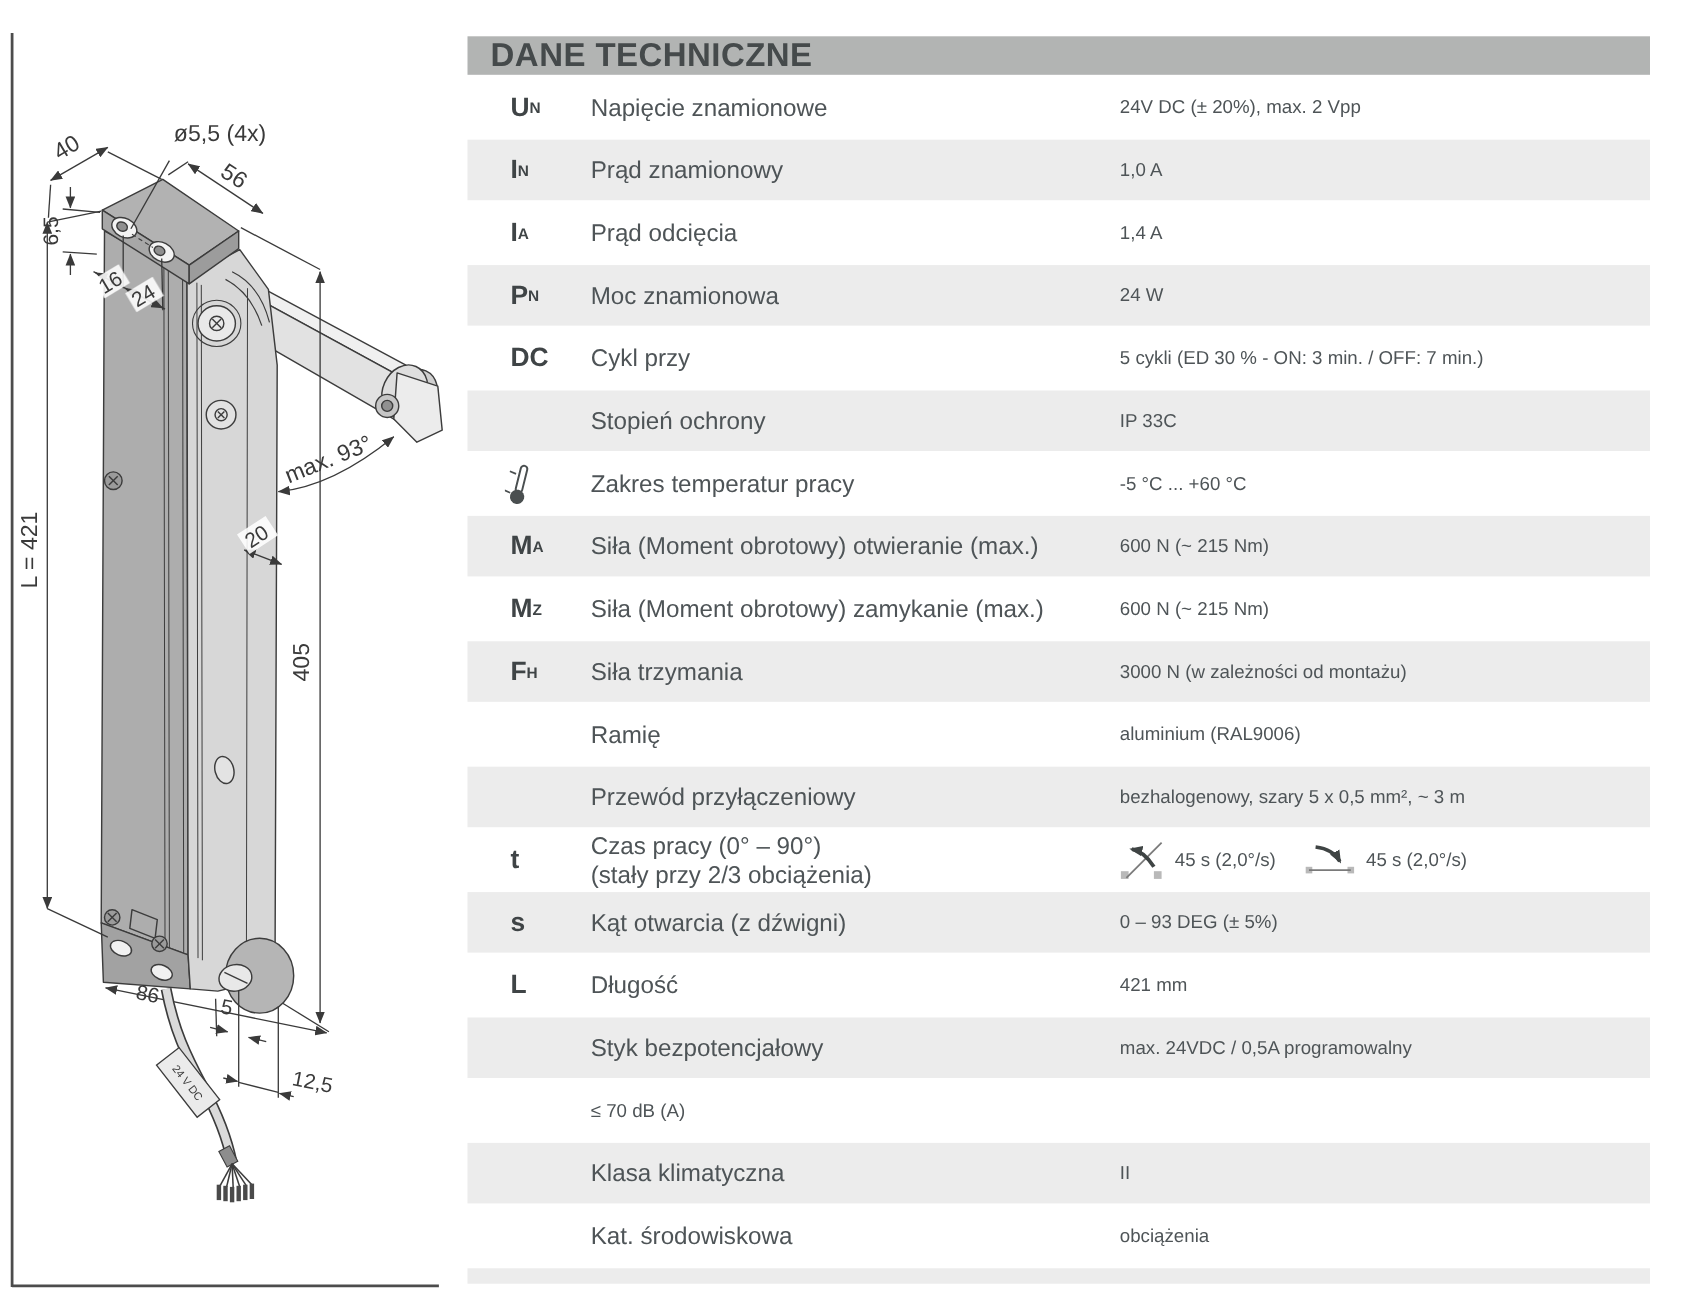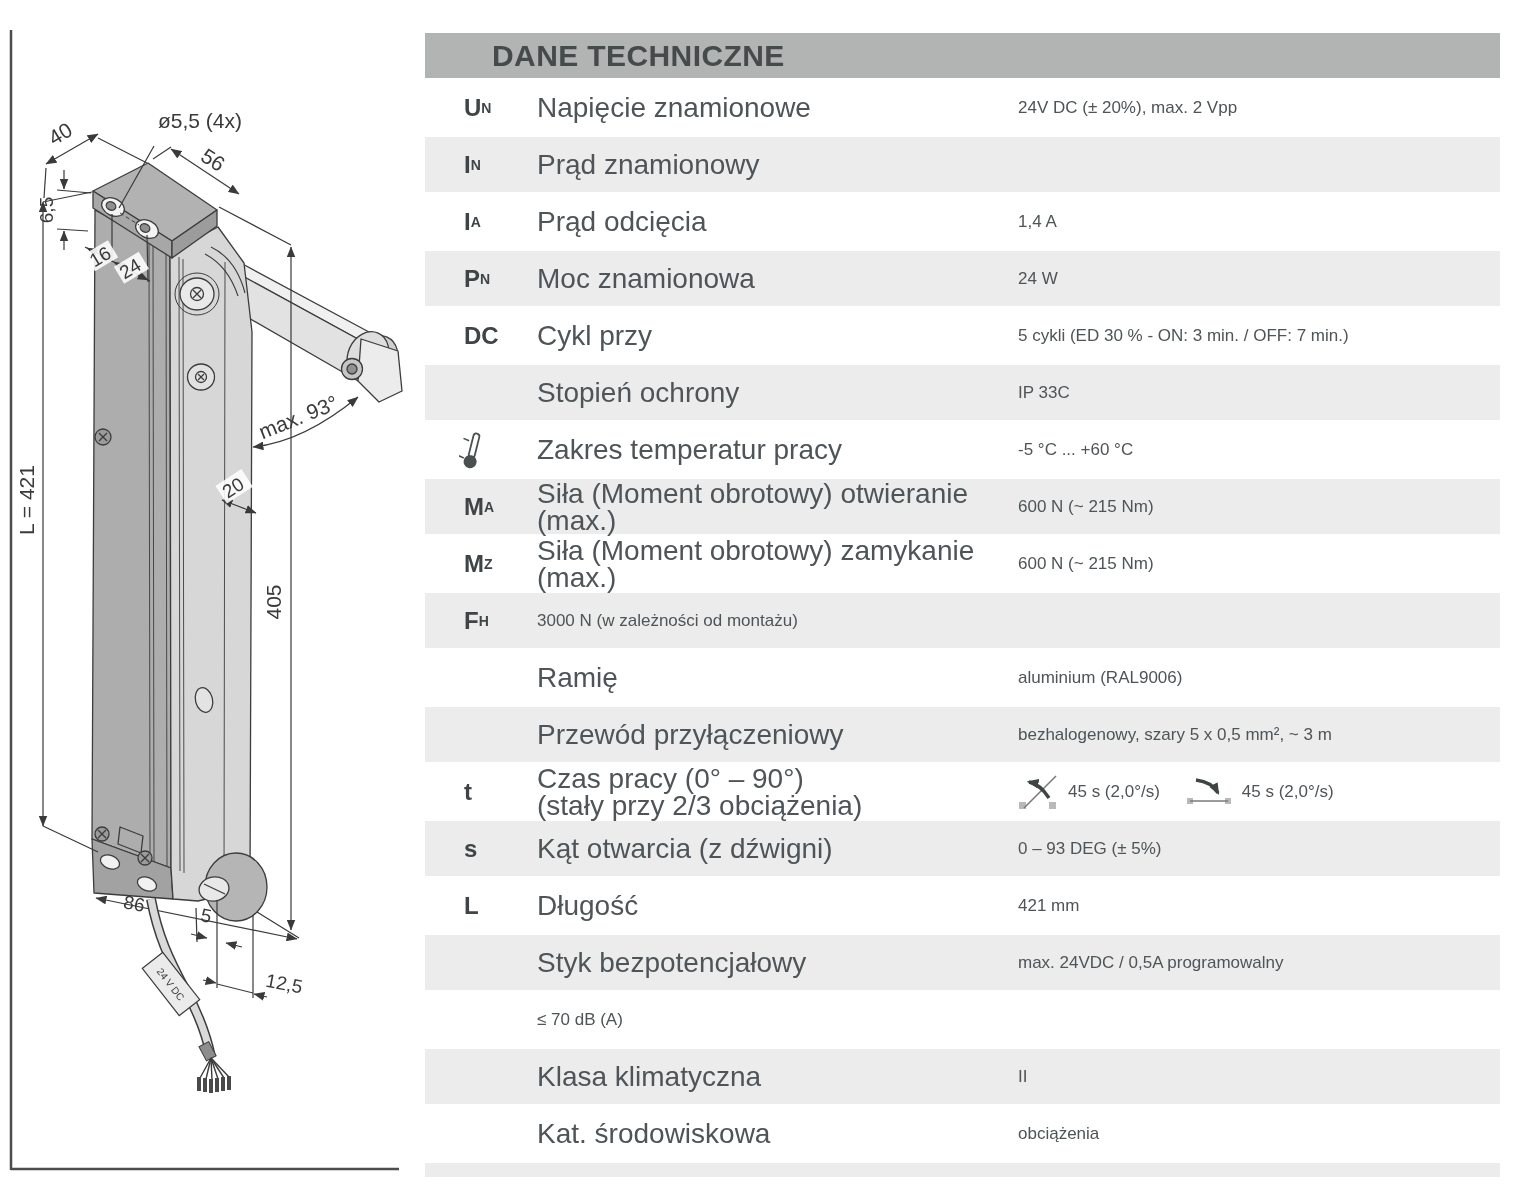--- a/index.html
+++ b/index.html
@@ -6,29 +6,29 @@
   html,body { background:#ffffff; }
   .page { position:relative; width:1536px; height:1189px; background:#fff;
           font-family:"Liberation Sans", sans-serif; overflow:hidden; }
 
   
   .drawing-svg { position:absolute; left:0; top:0; }
   .dimtext { font-family:"Liberation Sans", sans-serif; fill:#3a3a3a; }
 
   
   .panel { position:absolute; left:425px; top:33px; width:1075px; }
-  .panel-header { height:45px; background:#b2b4b3; display:flex; align-items:center;
-                  padding-left:67px; font-size:30px; font-weight:bold; color:#454a4b;
+  .panel-header { height:35px; background:#b2b4b3; display:flex; align-items:center;
+                  padding-left:21px; font-size:30px; font-weight:bold; color:#454a4b;
                   letter-spacing:0.4px; }
   .row { display:flex; align-items:center; height:55px; margin-top:2px; background:#fff; }
   .row.alt { background:#ececec; }
   .sym { width:112px; padding-left:39px; font-weight:bold; font-size:24px; color:#3f4446;
          flex-shrink:0; display:flex; align-items:center; }
   .sym sub { font-size:14px; font-weight:bold; }
-  .lbl { width:481px; flex-shrink:0; font-size:28px; color:#4e5457; line-height:27px; }
+  .lbl { width:481px; flex-shrink:0; font-size:22px; color:#4e5457; line-height:27px; }
   .val { flex:1; font-size:17px; color:#4e5457; display:flex; align-items:center;
          white-space:nowrap; }
   .val .gap { display:inline-block; width:26px; }
   .icon-inline { margin-right:10px; flex-shrink:0; }
   .bottom-strip { height:14px; margin-top:2px; background:#ececec; }
 </style>
 </head>
 <body>
 
 <div class="page">
@@ -219,20 +219,23 @@
       <div class="val">
           <span>24V DC (± 20%), max. 2 Vpp</span>
         </div>
     </div>
     <div class="row alt">
       <div class="sym">
           <span>I</span>
           <sub>N</sub>
         </div>
       <div class="lbl">Prąd znamionowy</div>
+      <div class="val">
+          <span>1,0 A</span>
+        </div>
     </div>
     <div class="row">
       <div class="sym">
           <span>I</span>
           <sub>A</sub>
         </div>
       <div class="lbl">Prąd odcięcia</div>
       <div class="val">
           <span>1,4 A</span>
         </div>
@@ -297,20 +300,21 @@
       <div class="lbl">Siła (Moment obrotowy) zamykanie (max.)</div>
       <div class="val">
           <span>600 N (~ 215 Nm)</span>
         </div>
     </div>
     <div class="row alt">
       <div class="sym">
           <span>F</span>
           <sub>H</sub>
         </div>
+      <div class="lbl">Siła trzymania</div>
       <div class="val">
           <span>3000 N (w zależności od montażu)</span>
         </div>
     </div>
     <div class="row">
       <div class="sym"></div>
       <div class="lbl">Ramię</div>
       <div class="val">
           <span>aluminium (RAL9006)</span>
         </div>

